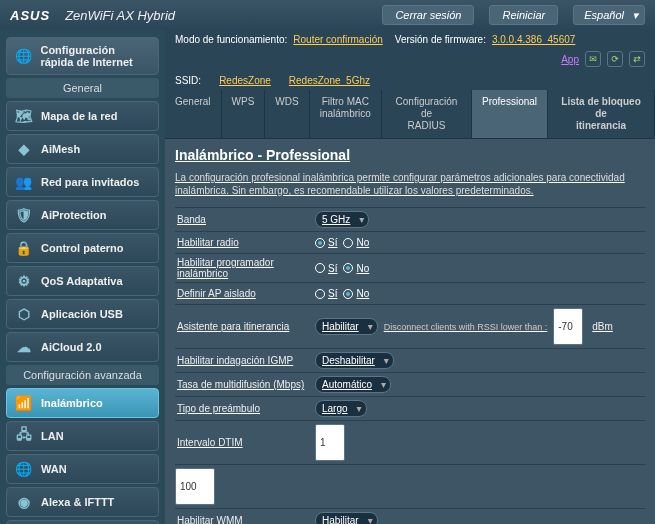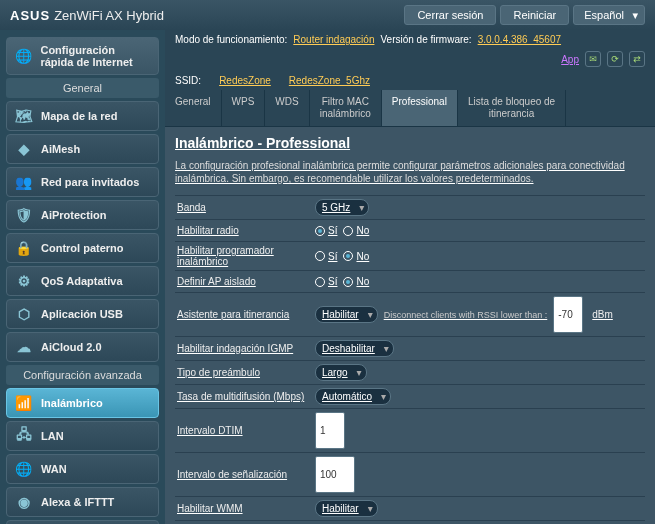--- a/index.html
+++ b/index.html
@@ -18,21 +18,22 @@
     width: 100%;
     height: 100%;
     background: #2a4a5a;
   }
   .topbar {
     display: flex;
     align-items: center;
     background: linear-gradient(#3a5565, #2a4555);
     height: 30px;
     padding: 0 10px;
-    gap: 4px;
+    gap: 15px;
+    font-style: italic;
   }
   .logo { font-weight: bold; font-size: 13px; color: #fff; letter-spacing:1px;}
   .product { font-size: 13px; color: #eee; }
   .topbar-spacer { flex: 1; }
   .top-btn {
     background: #4a6575;
     border: 1px solid #5a7585;
     padding: 3px 12px;
     border-radius: 3px;
     color: #fff;
@@ -233,44 +234,46 @@
             <span class="side-icon">◉</span>
             <span>Alexa &amp; IFTTT</span>
           </div>
           <div class="side-item"></div>
         </div>
     </div>
 
     <div class="content">
       <div class="infobar">
         <span>Modo de funcionamiento:</span>
-        <span class="link">Router indagación</span>
-        <span style="">Versión de firmware:</span>
+        <span class="link">Router confirmación</span>
+        <span style="margin-left:6px;">Versión de firmware:</span>
         <span class="link">3.0.0.4.386_45607</span>
         <div class="infobar-right">
           <span class="link" style="color:#cc77ff;">App</span>
           <span class="mini-icon">✉</span>
           <span class="mini-icon">⟳</span>
           <span class="mini-icon">⇄</span>
         </div>
         <div style="width:100%; display:flex; gap:18px; margin-top:2px;">
           <span>SSID:</span>
           <span class="link">RedesZone</span>
           <span class="link">RedesZone_5Ghz</span>
         </div>
       </div>
 
       <div class="tabs">
         <div class="tab">General</div>
         <div class="tab">WPS</div>
         <div class="tab">WDS</div>
         <div class="tab" style="white-space:pre-line;">Filtro MAC
 inalámbrico</div>
+        <div class="tab" style="white-space:pre-line;">Configuración de
+RADIUS</div>
         <div class="tab active">Professional</div>
-        <div class="tab" style="white-space:pre-line;">Lista de bloqueo de
+        <div class="tab" style="white-space:pre-line;font-weight:bold;">Lista de bloqueo de
 itinerancia</div>
       </div>
 
       <div class="panel">
         <div class="panel-title">Inalámbrico - Professional</div>
         <div class="panel-desc">La configuración profesional inalámbrica permite configurar parámetros adicionales para conectividad inalámbrica. Sin embargo, es recomendable utilizar los valores predeterminados.</div>
         <div id="form-rows">
             <div class="form-row">
               <div class="lbl">Banda</div>
               <div class="ctrl">
@@ -307,39 +310,38 @@
                 <span class="dbm">dBm</span>
               </div>
             </div>
             <div class="form-row">
               <div class="lbl">Habilitar indagación IGMP</div>
               <div class="ctrl">
                 <span class="sel">Deshabilitar</span>
               </div>
             </div>
             <div class="form-row">
+              <div class="lbl">Tasa de multidifusión (Mbps)</div>
+              <div class="ctrl">
+                <span class="sel">Automático</span>
+              </div>
+            </div>
+            <div class="form-row">
               <div class="lbl">Tipo de preámbulo</div>
               <div class="ctrl">
                 <span class="sel">Largo</span>
               </div>
             </div>
             <div class="form-row">
-              <div class="lbl">Tasa de multidifusión (Mbps)</div>
-              <div class="ctrl">
-                <span class="sel">Automático</span>
-              </div>
-            </div>
-            <div class="form-row">
               <div class="lbl">Intervalo DTIM</div>
               <div class="ctrl">
                 <input class="inp" style="width: 30px;" value="1">
               </div>
             </div>
             <div class="form-row">
-              <div class="lbl">Intervalo de señalización</div>
               <div class="ctrl">
                 <input class="inp" style="width: 40px;" value="100">
               </div>
             </div>
             <div class="form-row">
               <div class="lbl">Habilitar WMM</div>
               <div class="ctrl">
                 <span class="sel">Habilitar</span>
               </div>
             </div>

